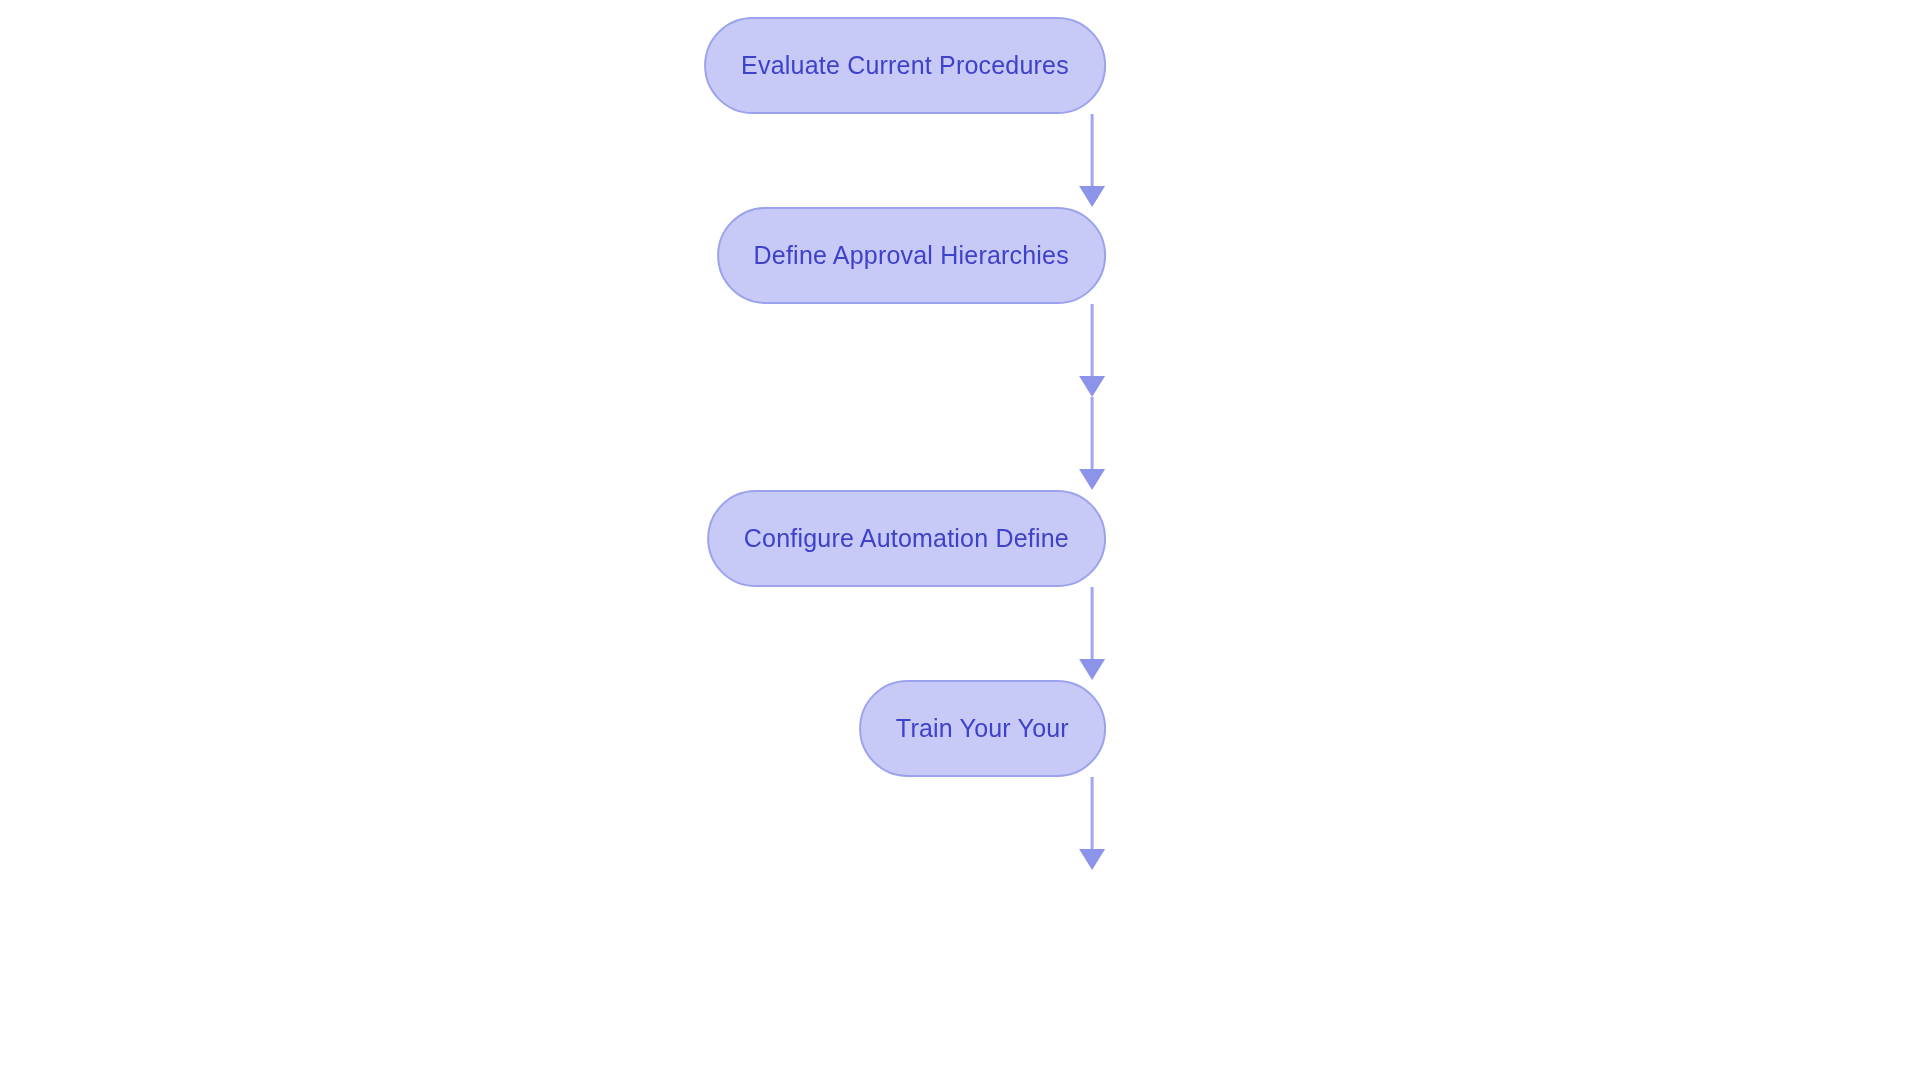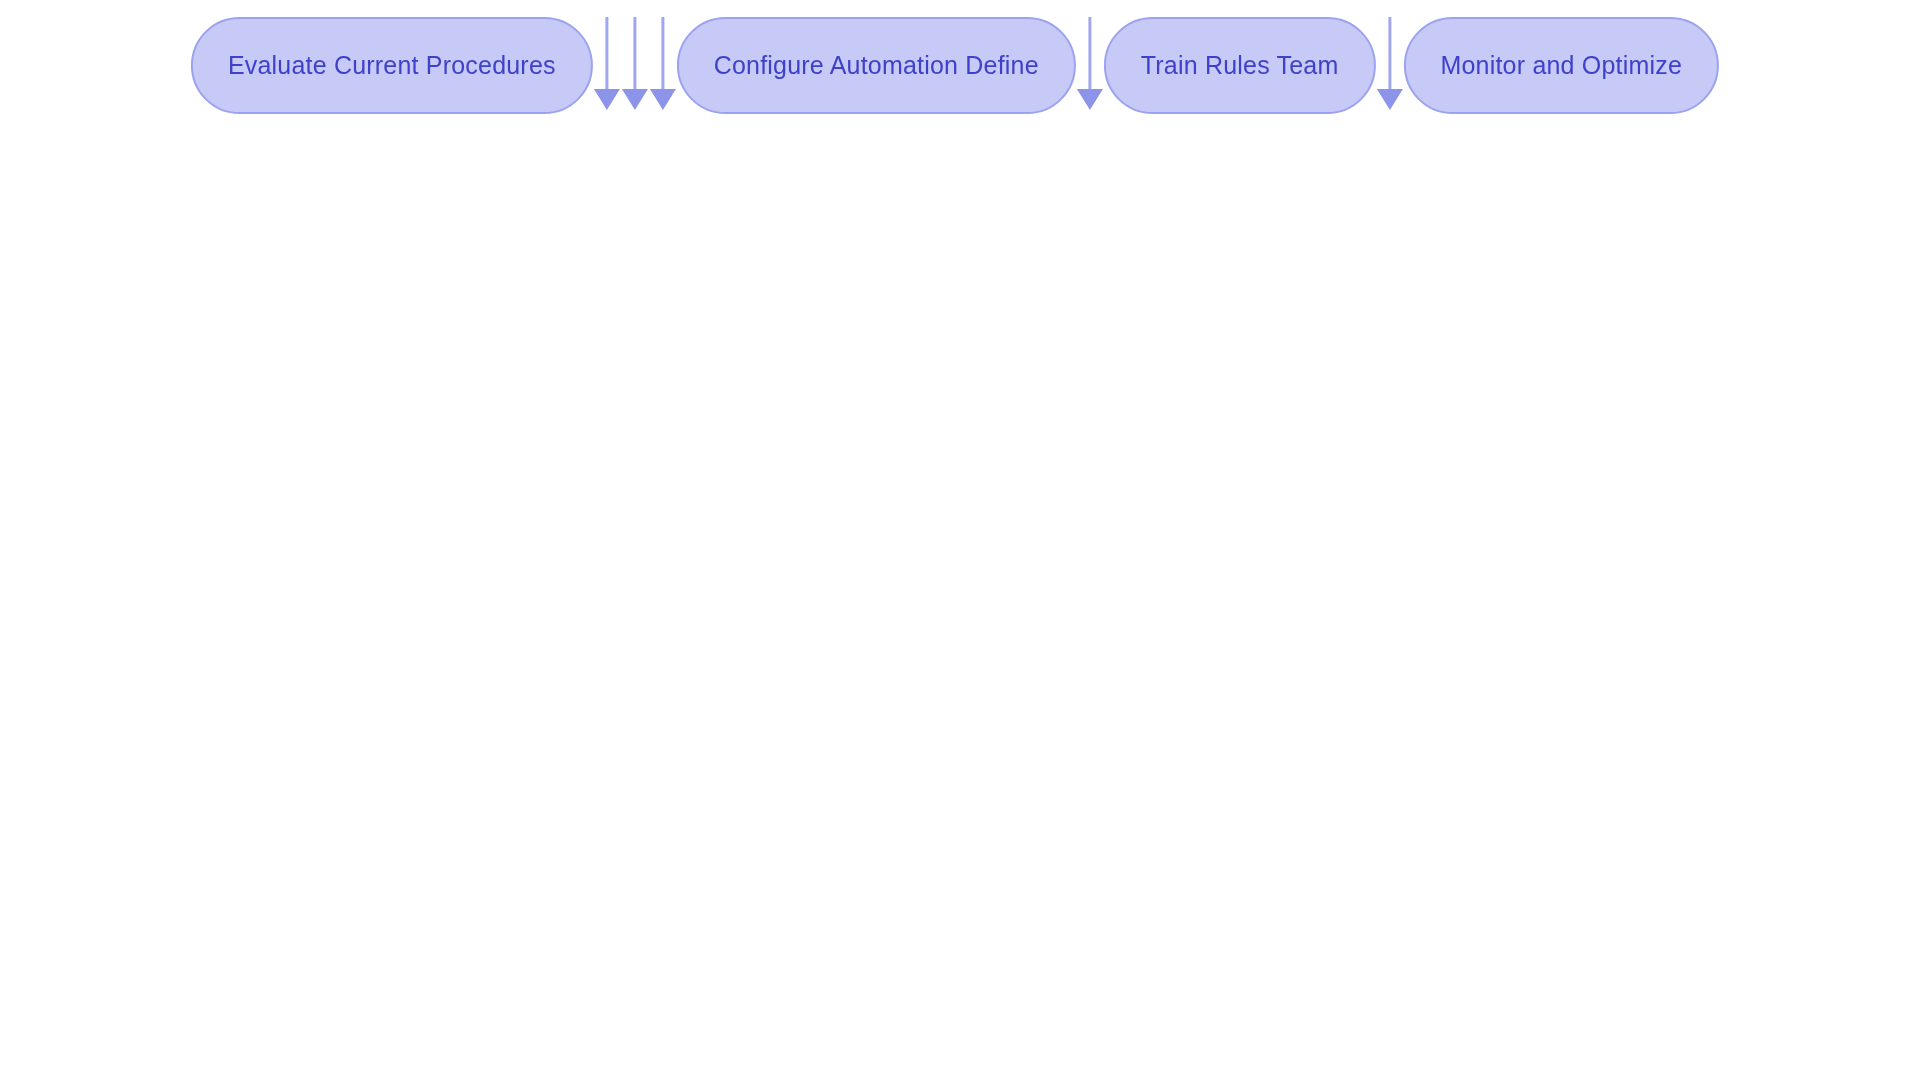--- a/index.html
+++ b/index.html
@@ -9,26 +9,26 @@
   body {
     width: 1920px;
     height: 1083px;
     background: var(--bg, #ffffff);
     font-family: "Liberation Sans", sans-serif;
     overflow: hidden;
     position: relative;
   }
   .flow {
     position: absolute;
-    left: 955px;
+    left: 905px;
     top: 17px;
     transform: translateX(-50%);
     display: flex;
-    flex-direction: row;
-    align-items: flex-start;
+    flex-direction: column;
+    align-items: flex-end;
   }
   .node {
     box-sizing: border-box;
     height: 97px;
     border-radius: 48.5px;
     background: var(--node-fill, #c7c9f6);
     border: 2px solid var(--node-border, #9ca3ee);
     display: flex;
     align-items: center;
     justify-content: center;
@@ -71,43 +71,43 @@
 
 <div class="flow" id="flow">
   <div class="node">
     <span class="label">Evaluate Current Procedures</span>
   </div>
   <div class="arrow">
     <div class="arrow-line"></div>
     <div class="arrow-head"></div>
   </div>
 
+  <div class="node">
+    <span class="label">Define Approval Hierarchies</span>
+  </div>
   <div class="arrow">
     <div class="arrow-line"></div>
     <div class="arrow-head"></div>
   </div>
 
   <div class="arrow">
     <div class="arrow-line"></div>
     <div class="arrow-head"></div>
   </div>
 
   <div class="node">
     <span class="label">Configure Automation Define</span>
   </div>
   <div class="arrow">
     <div class="arrow-line"></div>
     <div class="arrow-head"></div>
   </div>
 
   <div class="node">
-    <span class="label">Train Rules Team</span>
+    <span class="label">Train Your Your</span>
   </div>
   <div class="arrow">
     <div class="arrow-line"></div>
     <div class="arrow-head"></div>
   </div>
 
-  <div class="node">
-    <span class="label">Monitor and Optimize</span>
-  </div>
 
 </div>
 
 </body></html>

